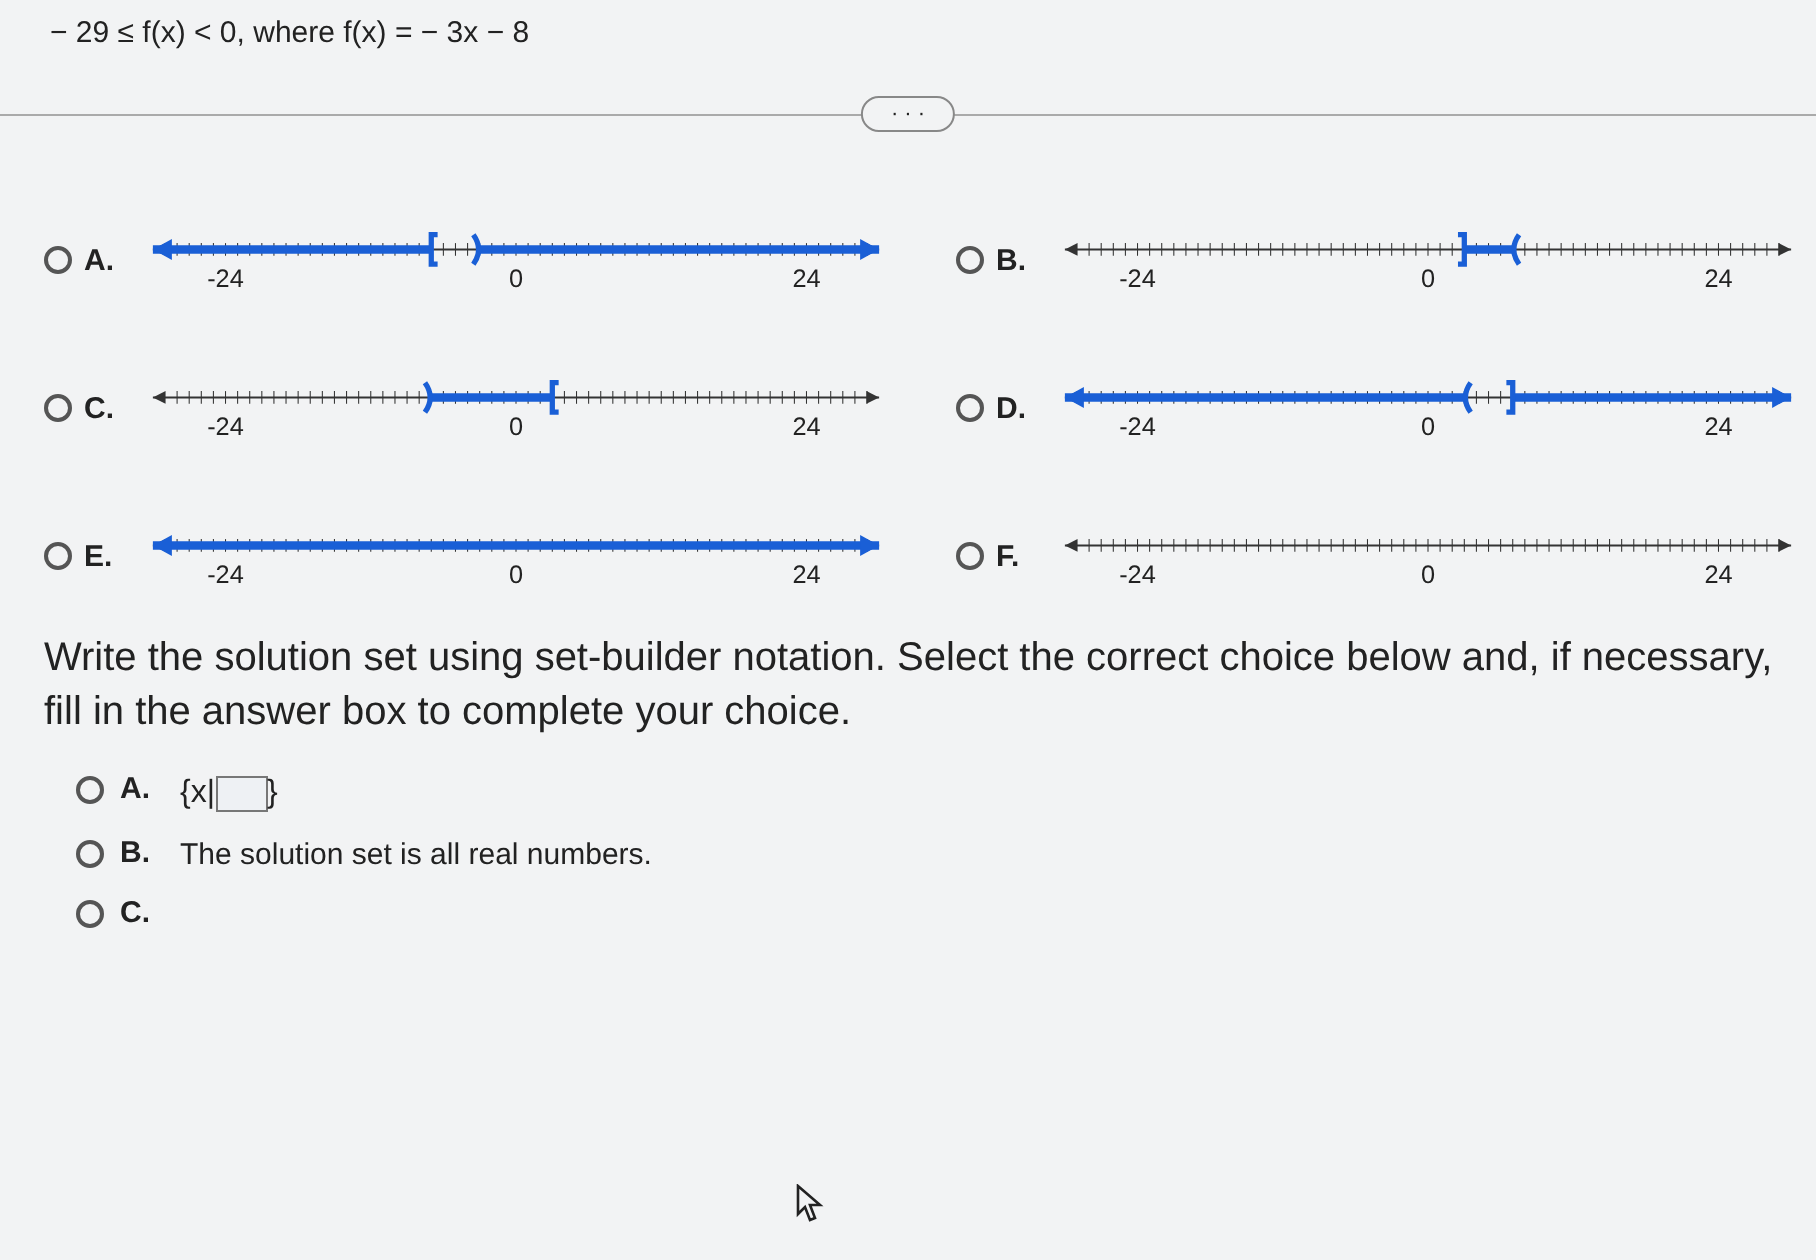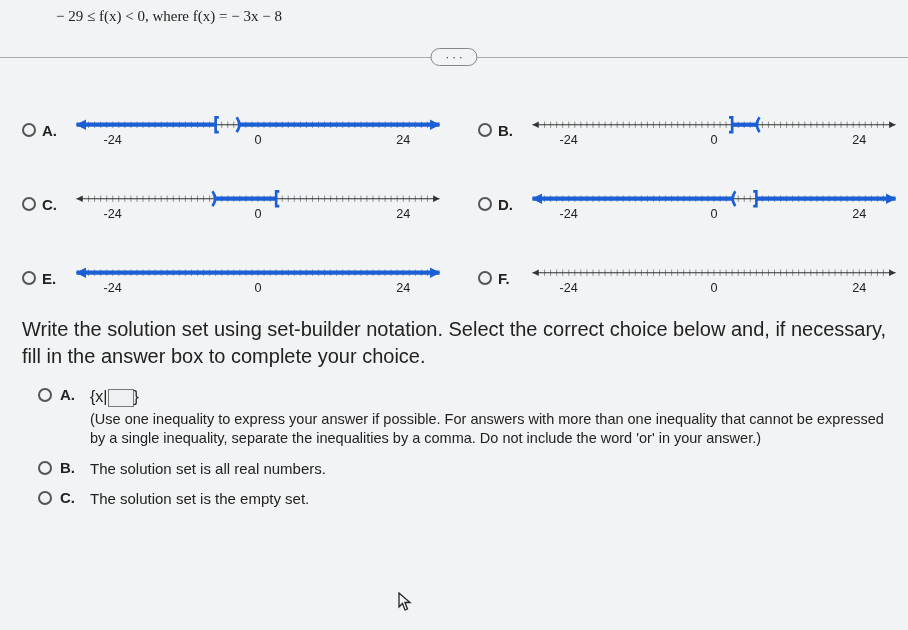--- a/index.html
+++ b/index.html
@@ -7,23 +7,22 @@
     font-family: Arial, sans-serif;
     font-size: 14px;
     background: #f2f3f4;
     color: #222;
     width: 908px;
     height: 630px;
     overflow: hidden;
     position: relative;
   }
   .question-text {
-    padding: 8px 0 0 56px;
+    padding: 8px 0 0 25px;
     font-size: 15px;
-    font-family: Liberation Serif, serif;
   }
   .hr-line {
     border: none;
     border-top: 1px solid #aaa;
     margin-top: 32px;
     position: relative;
   }
   .ellipsis-pill {
     position: absolute;
     left: 50%;
@@ -592,33 +591,31 @@
 
 <div class="sub-options">
 
   <div class="sub-option-row">
     <div class="sub-radio"></div>
     <div class="sub-label-strong">A.</div>
     <div class="sub-text">
       <span class="set-expr">
         <span>{x|</span><span class="input-box"></span><span>}</span>
       </span>
-      <div class="help-text">(Use one inequality to express your answer if possible. For answers with more than one inequality that cannot be expressed by a single inequality, separate the inequalities by a comma. Do not include the word 'or' in your answer.)</div>
     </div>
   </div>
 
   <div class="sub-option-row">
     <div class="sub-radio"></div>
     <div class="sub-label-strong">B.</div>
     <div class="sub-text">The solution set is all real numbers.</div>
   </div>
 
   <div class="sub-option-row">
     <div class="sub-radio"></div>
     <div class="sub-label-strong">C.</div>
-    <div class="sub-text">The solution set is the empty set.</div>
   </div>
 
 </div>
 
 <svg class="cursor-svg" width="16" height="20" viewBox="0 0 16 20">
   <path d="M1 1 L1 15 L4.5 11.5 L7 18 L9.5 17 L7 10.5 L12 10.5 Z" fill="none" stroke="#222" stroke-width="1.3"></path>
 </svg>
 
 </body></html>

